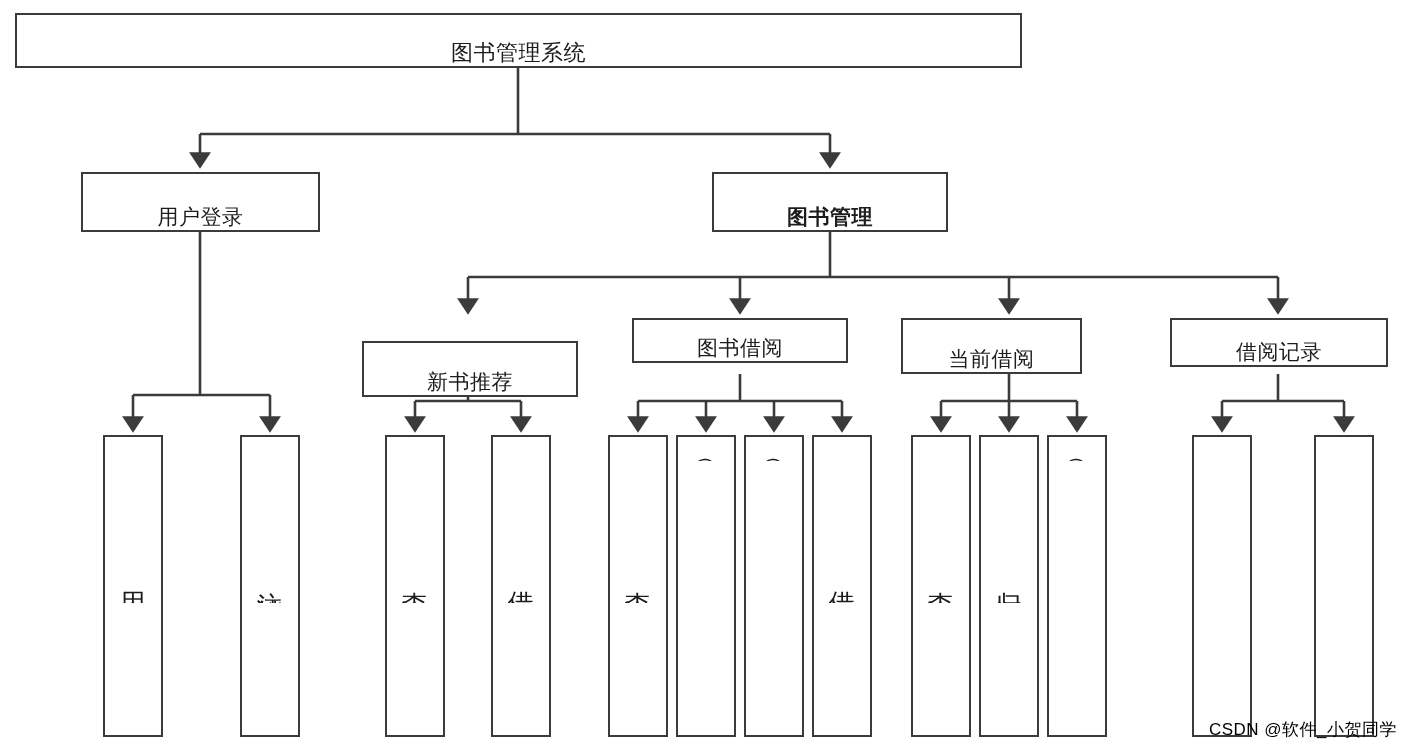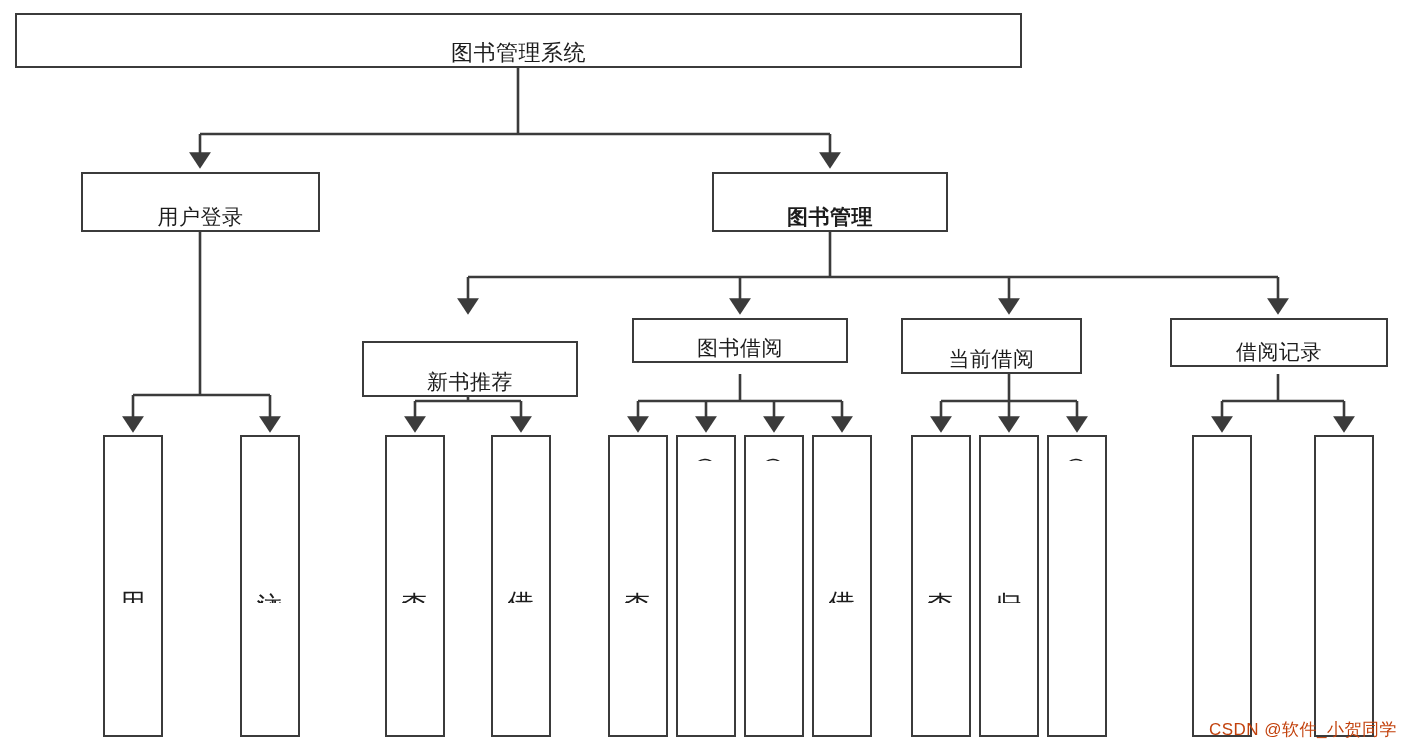--- a/index.html
+++ b/index.html
@@ -54,21 +54,21 @@
     letter-spacing:2px;
   }
   .v-node.vtop{align-items:flex-start;}
   .v-node.vtop .lbl{margin-top:4px;}
   svg.links{position:absolute;left:0;top:0;width:1405px;height:747px;pointer-events:none;}
   .watermark{
     position:absolute;
     right:8px;
     bottom:6px;
     font-size:17px;
-    color:#c2410c;
+    color:#000000;
     letter-spacing:0.5px;
     white-space:nowrap;
   }
 </style>
 </head>
 <body>
 
 <div id="canvas">
 
   <svg class="links" viewBox="0 0 1405 747" xmlns="http://www.w3.org/2000/svg">

